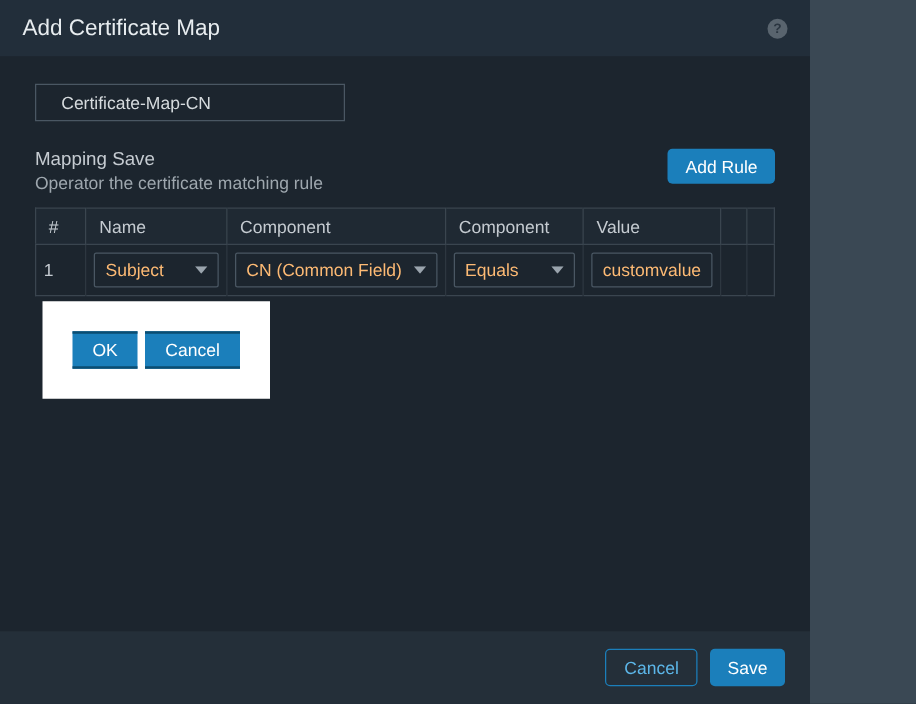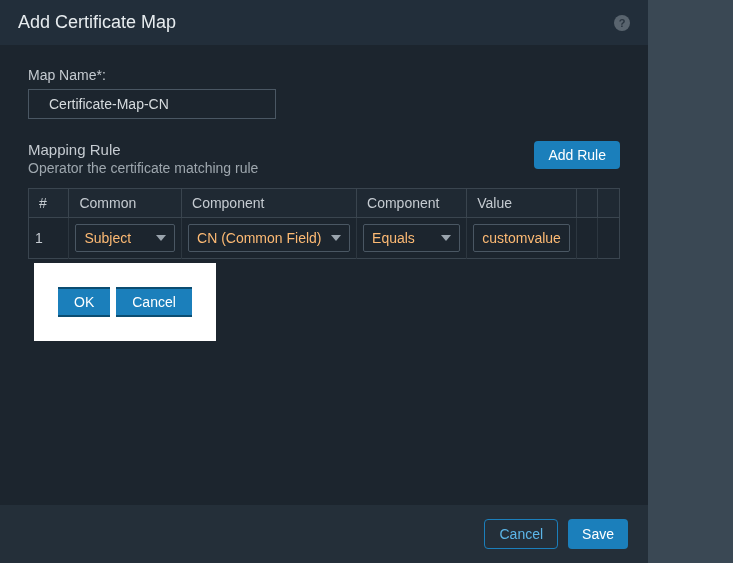--- a/index.html
+++ b/index.html
@@ -171,45 +171,44 @@
 
 <div class="dialog">
 
   <div class="titlebar">
     <h1>Add Certificate Map</h1>
     <div class="help-icon">?</div>
   </div>
 
   <div class="body">
 
-    <div class="form-label">Map Name*:</div>
     <input class="text-input" type="text" value="Certificate-Map-CN" style="">
 
     <div class="section-top">
       <div class="section-texts">
-        <div class="section-title">Mapping Rule</div>
+        <div class="section-title">Mapping Save</div>
         <div class="section-sub">Operator the certificate matching rule</div>
       </div>
       <button class="btn btn-primary">Add Rule</button>
     </div>
 
     <table class="rule-table">
       <colgroup>
         <col class="col-num">
           <col class="col-field">
           <col class="col-comp">
         <col class="col-op">
           <col class="col-val">
           <col class="col-act">
           <col class="col-act">
       </colgroup>
       <thead>
         <tr>
           <th>#</th>
-          <th>Common</th>
+          <th>Name</th>
           <th>Component</th>
           <th>Component</th>
           <th>Value</th>
           <th></th>
           <th></th>
         </tr>
       </thead>
       <tbody>
         <tr>
           <td class="num-cell">1</td>

